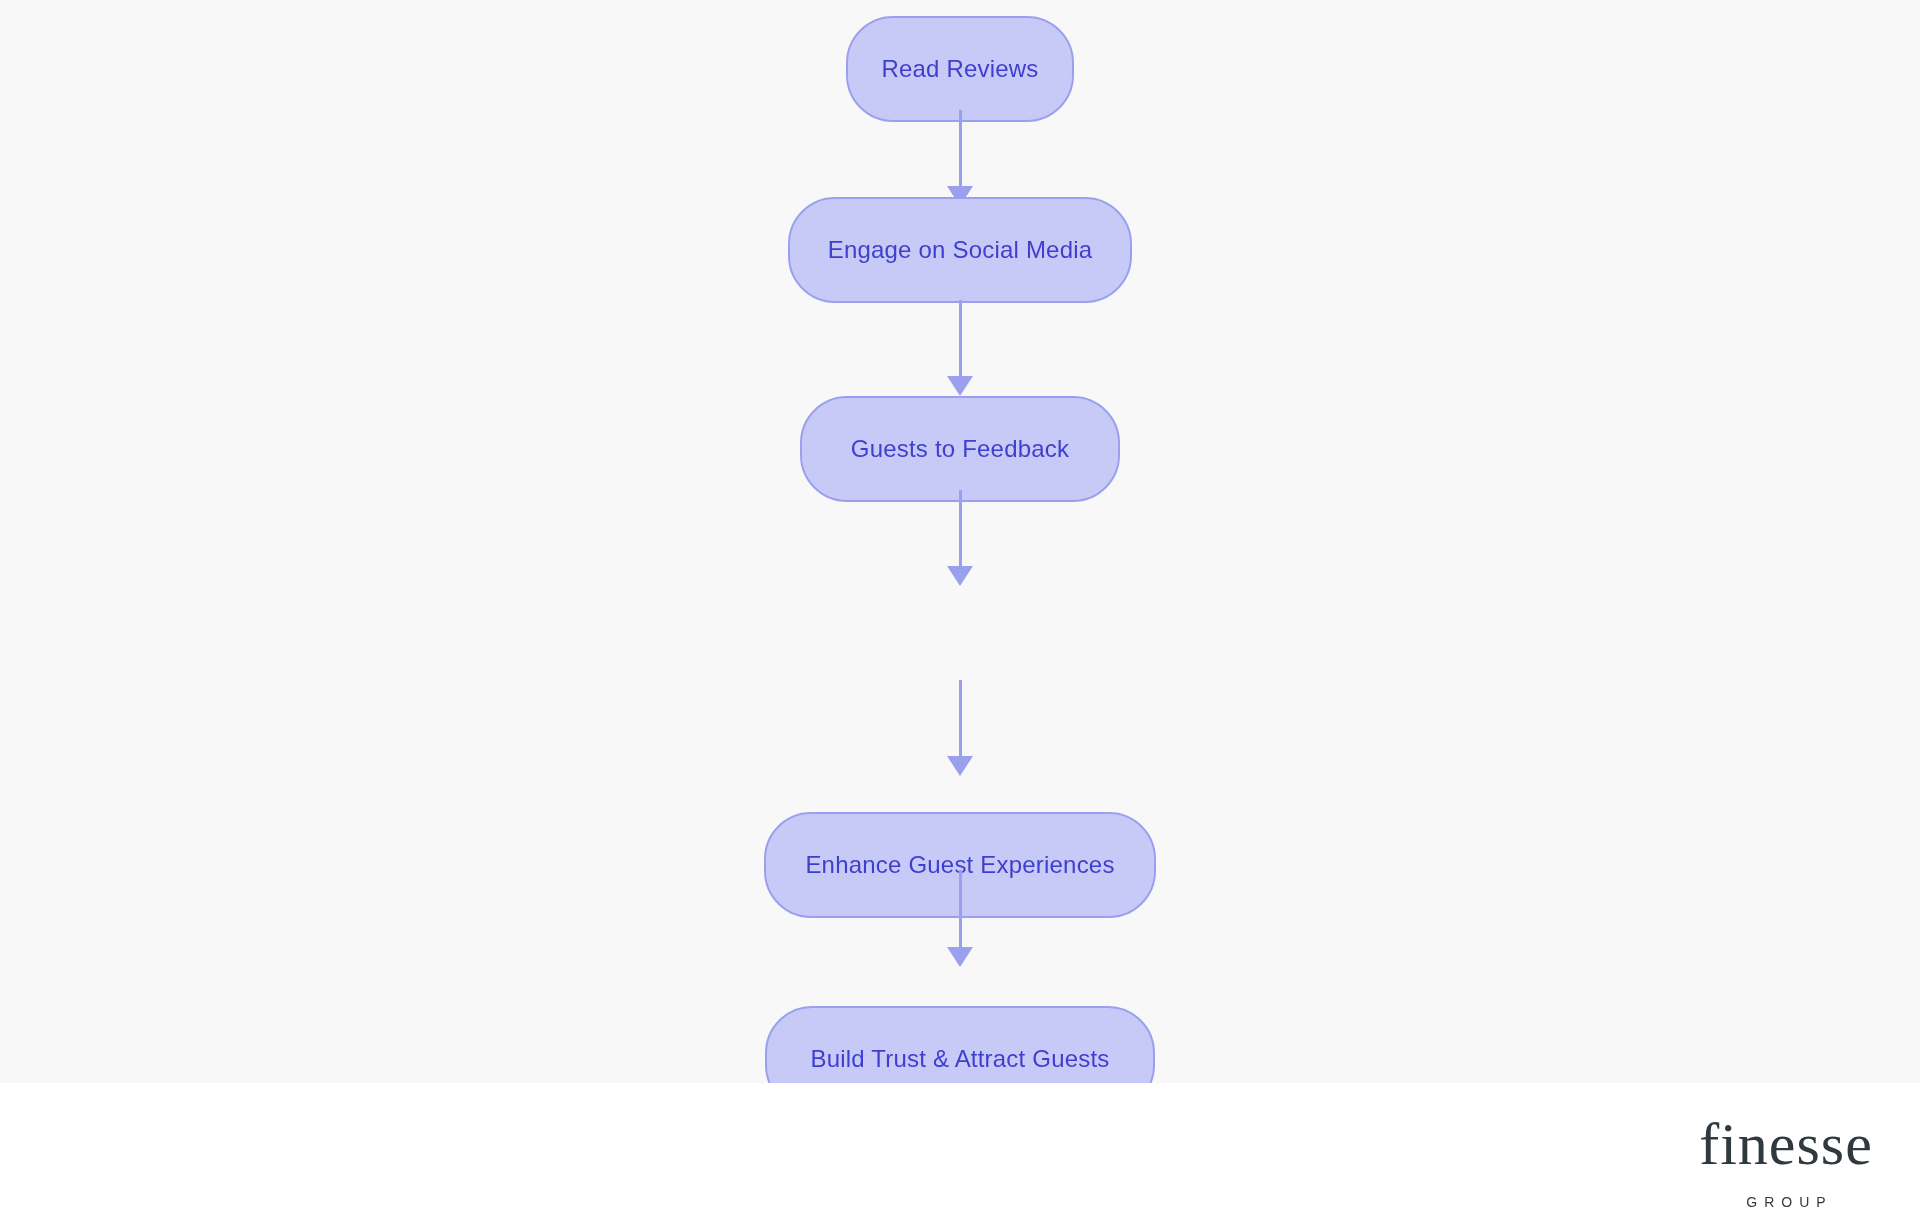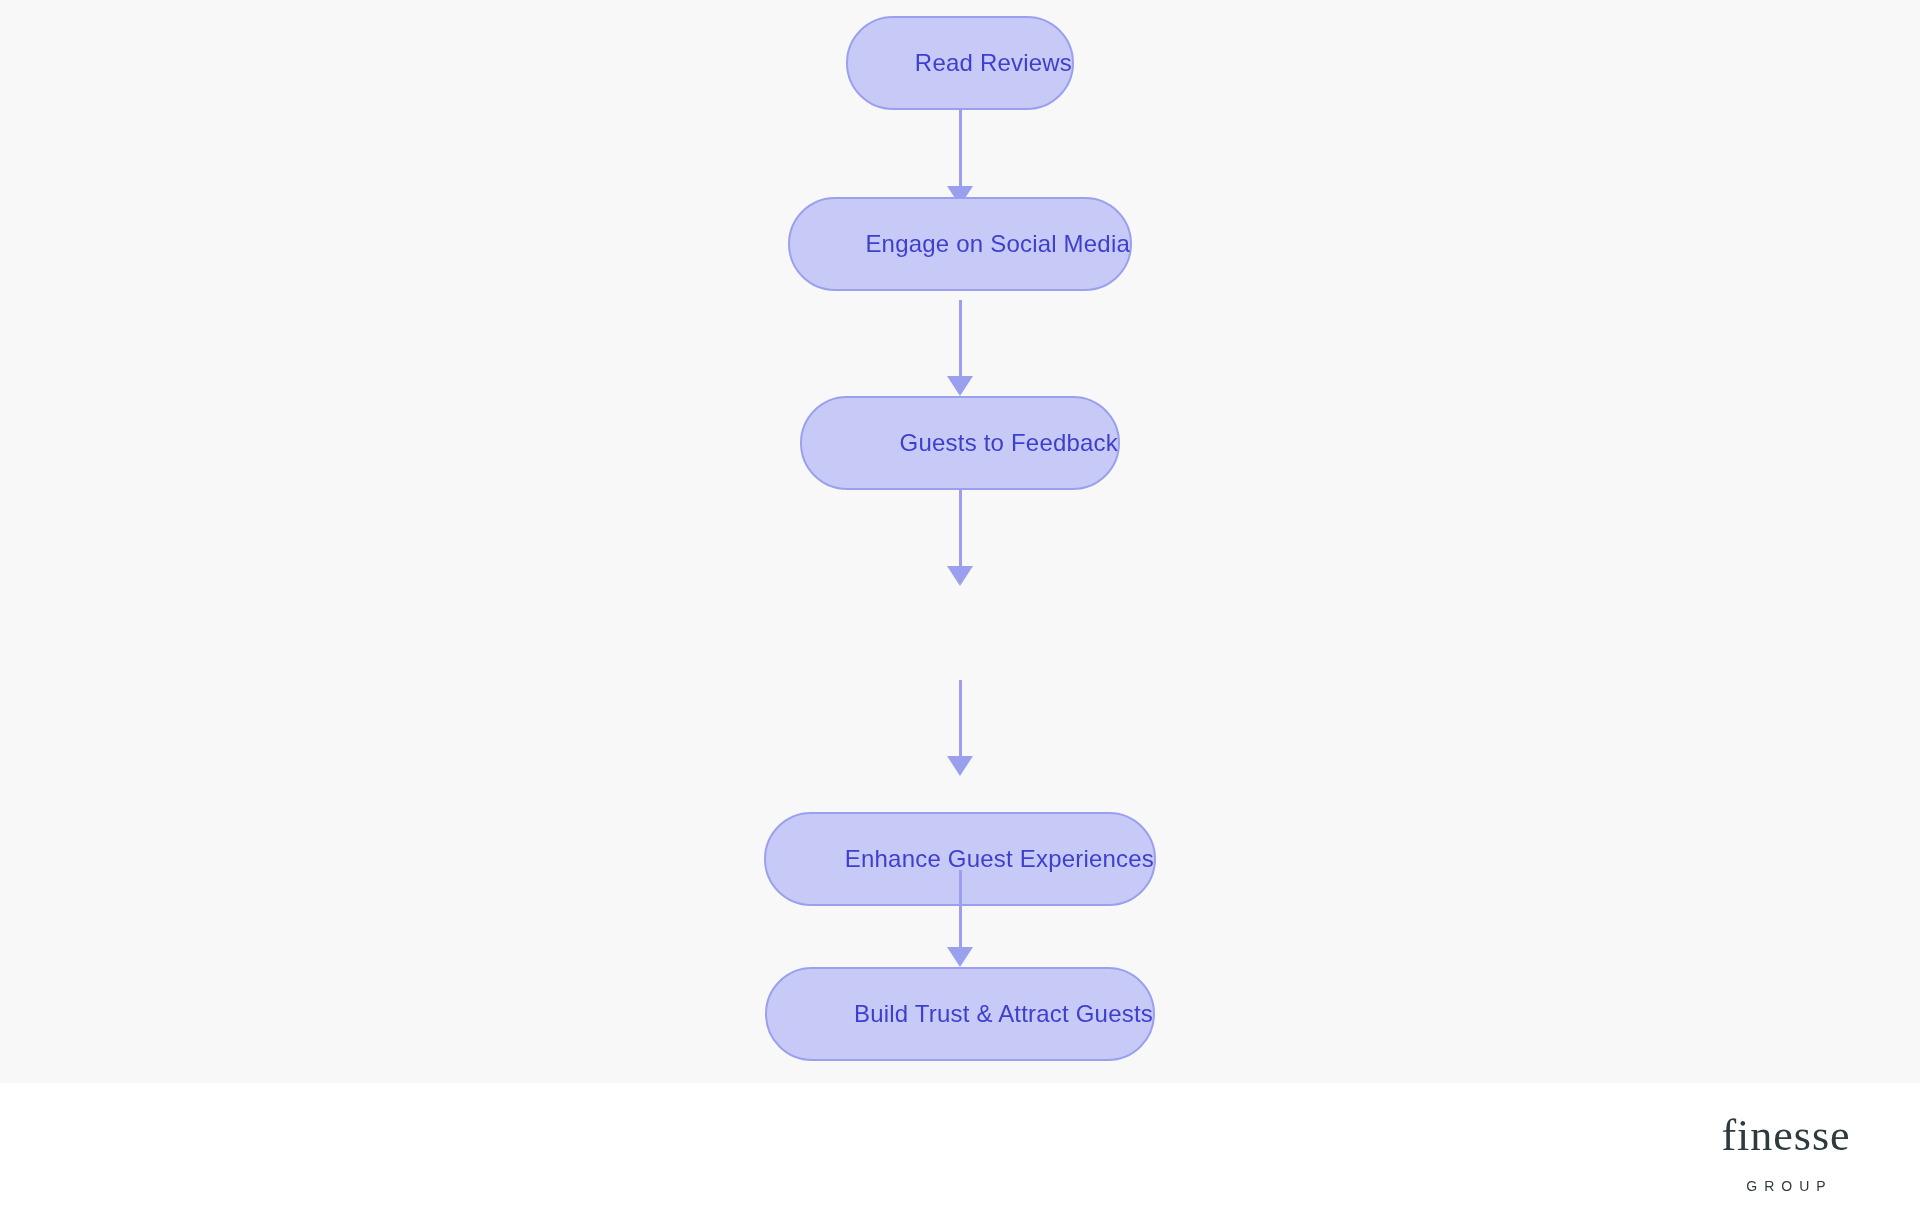--- a/index.html
+++ b/index.html
@@ -14,28 +14,28 @@
     background: var(--bg-top, #f8f8f9);
   }
   .flow {
     position: absolute;
     inset: 0;
   }
   .node {
     position: absolute;
     left: 50%;
     transform: translateX(-50%);
-    height: 94px;
+    height: 106px;
     border-radius: 47px;
     background: var(--node-fill, #c7caf7);
     border: 2px solid var(--node-border, #9aa0ee);
     box-sizing: border-box;
     display: flex;
     align-items: center;
-    justify-content: flex-end;
+    justify-content: center;
   }
   .node-label {
     color: var(--node-text, #3f3fcd);
     font-size: 24px;
     letter-spacing: 0.2px;
     white-space: nowrap;
   }
   .arrow {
     position: absolute;
     left: 50%;
@@ -64,21 +64,21 @@
   .logo {
     position: absolute;
     left: 1698px;
     top: 1114px;
     width: 176px;
     text-align: center;
     color: var(--logo-color, #2f3a3f);
   }
   .wordmark {
     font-family: "Liberation Serif", serif;
-    font-size: 44px;
+    font-size: 60px;
     line-height: 1;
     letter-spacing: 1px;
   }
   .logo-subtext {
     margin-top: 20px;
     font-size: 14px;
     letter-spacing: 7px;
     margin-left: 7px; 
   }
 </style>
@@ -112,21 +112,21 @@
     <span class="arrow-line"></span>
     <span class="arrow-head"></span>
   </div>
       <div class="node" style="top: 812px; width: 392px;">
     <span class="node-label">Enhance Guest Experiences</span>
   </div>
       <div class="arrow" style="top: 870px; height: 97px;">
     <span class="arrow-line"></span>
     <span class="arrow-head"></span>
   </div>
-      <div class="node" style="top: 967px; width: 390px;">
+      <div class="node" style="top: 1006px; width: 390px;">
     <span class="node-label">Build Trust &amp; Attract Guests</span>
   </div>
     </div>
   <div class="footer-strip" style="top: 1083px;"></div>
   <div class="logo">
     <div class="wordmark">finesse</div>
     <div class="logo-subtext">GROUP</div>
   </div>
 </div>
 

